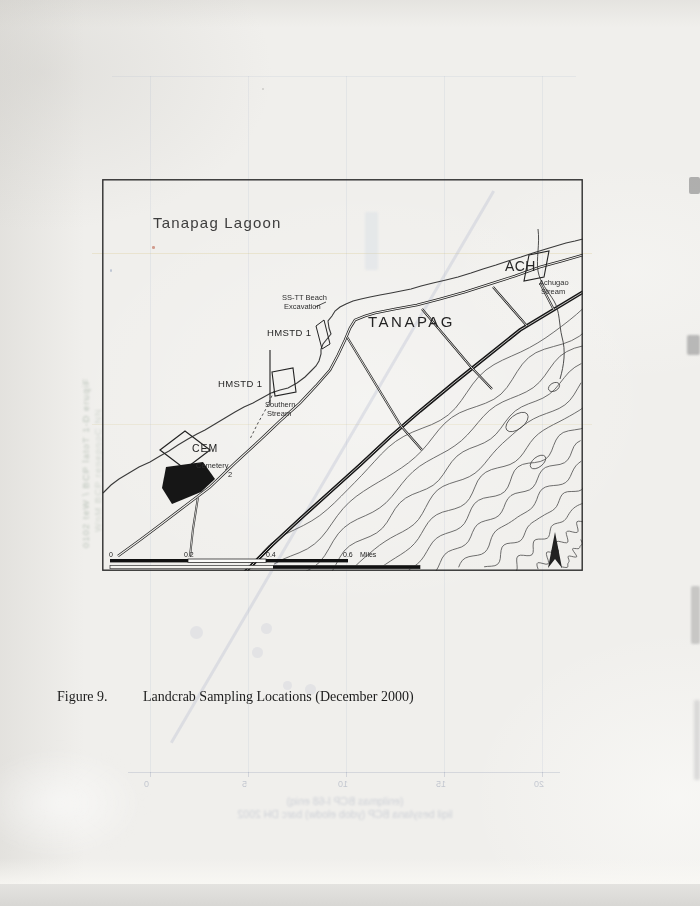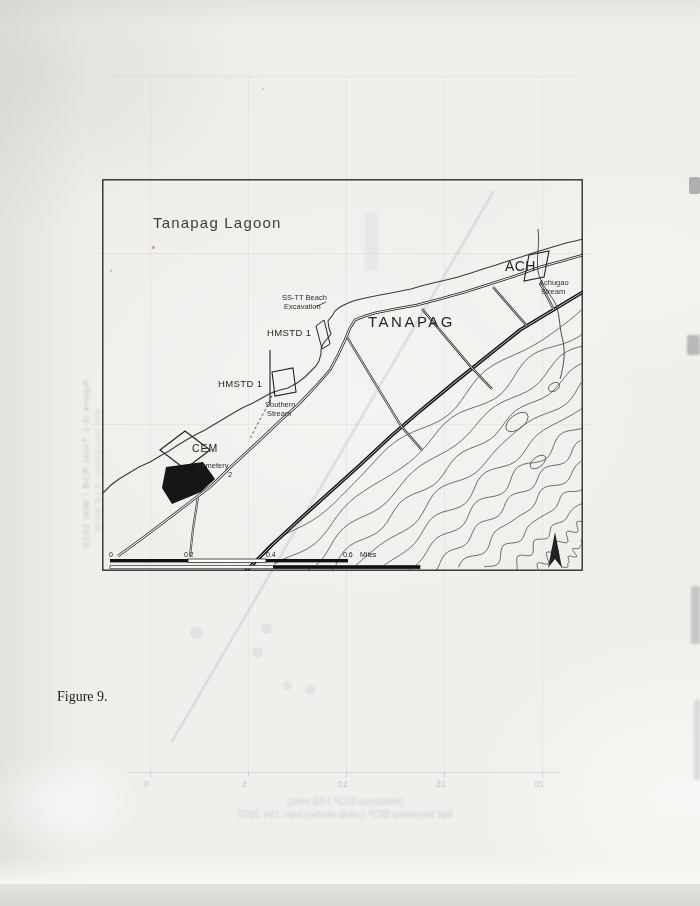--- a/index.html
+++ b/index.html
@@ -170,20 +170,21 @@
   <div class="lbl lbl-tiny" style="left:539px;top:279px;">Achugao</div>
   <div class="lbl lbl-tiny" style="left:541px;top:288px;">Stream</div>
 
   <div class="lbl lbl-tick" style="left:109px;top:551px;">0</div>
   <div class="lbl lbl-tick" style="left:184px;top:551px;">0.2</div>
   <div class="lbl lbl-tick" style="left:266px;top:551px;">0.4</div>
   <div class="lbl lbl-tick" style="left:343px;top:551px;">0.6</div>
   <div class="lbl lbl-tick" style="left:360px;top:551px;">Miles</div>
 
   <div class="cap" style="left:57px;">Figure 9.</div>
+  <div class="cap" style="left:143px;">Landcrab Sampling Locations (December 2000)</div>
 
   <div class="edgemark" style="left:689px;top:177px;width:11px;height:17px;background:rgba(95,95,97,.45);filter:blur(.6px);"></div>
   <div class="edgemark" style="left:687px;top:335px;width:13px;height:20px;background:rgba(100,100,102,.4);filter:blur(.8px);"></div>
   <div class="edgemark" style="left:691px;top:586px;width:9px;height:58px;background:rgba(125,125,127,.35);filter:blur(1.2px);"></div>
   <div class="edgemark" style="left:694px;top:700px;width:6px;height:80px;background:rgba(140,140,142,.25);filter:blur(1.5px);"></div>
   <div class="speck" style="left:152px;top:246px;width:2.5px;height:2.5px;background:#b85540;opacity:.55;"></div>
   <div class="speck" style="left:110px;top:269px;width:2px;height:3px;background:#6f85ad;opacity:.4;"></div>
   <div class="speck" style="left:262px;top:88px;width:2px;height:2px;background:#8a8a88;opacity:.35;"></div>
 
   <div class="band-high"></div>

